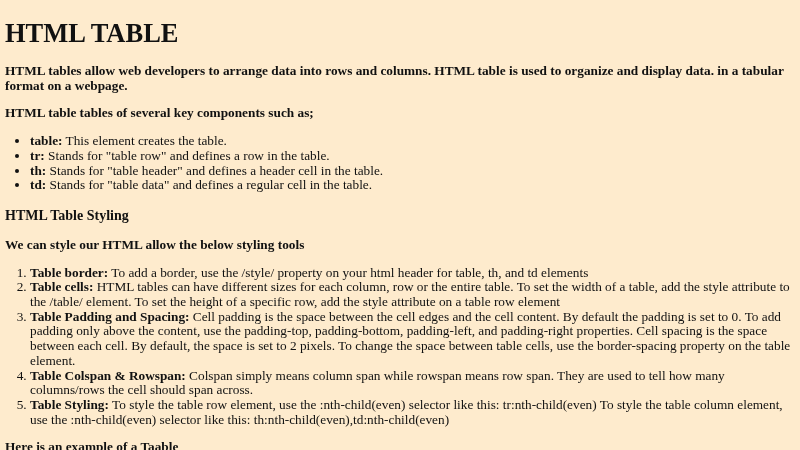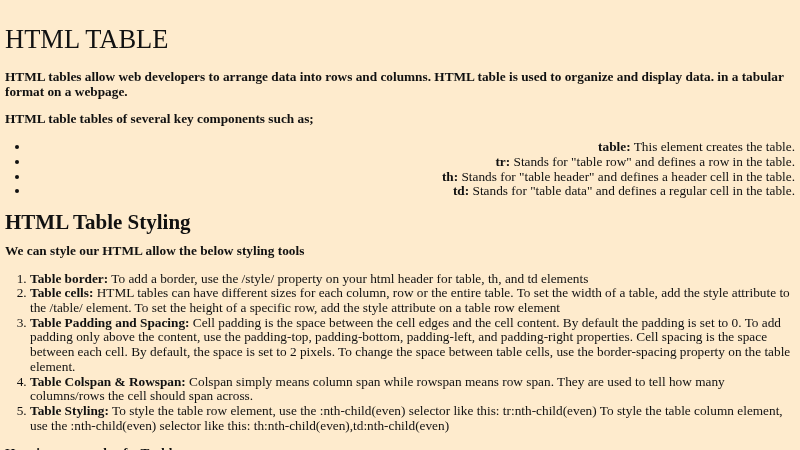--- a/index.html
+++ b/index.html
@@ -13,42 +13,41 @@
     body {
       font-family: "Liberation Serif", serif;
       font-size: 13.3px;
       color: #111;
       line-height: 14.7px;
       padding: 0 5px;
       box-sizing: border-box;
     }
     h1 {
       font-size: 26.5px;
-      font-weight: normal;
-      margin: 24px 0 0 0;
+      font-weight: bold;
+      margin: 18px 0 0 0;
       line-height: 30px;
     }
     p {
       margin: 13px 0 0 0;
       font-weight: bold;
     }
     p.intro { margin-top: 16px; }
     ul {
       margin: 13px 0 0 0;
       padding-left: 25px;
       list-style: disc;
-      text-align: right;
     }
     ol {
       margin: 13px 0 0 0;
       padding-left: 25px;
     }
     li { margin: 0; }
     h2 {
-      font-size: 21px;
+      font-size: 14px;
       font-weight: bold;
       margin: 14px 0 0 0;
       line-height: 18px;
     }
     b { font-weight: bold; }
   </style>
 </head>
 <body>
 
 <h1>HTML TABLE</h1>

